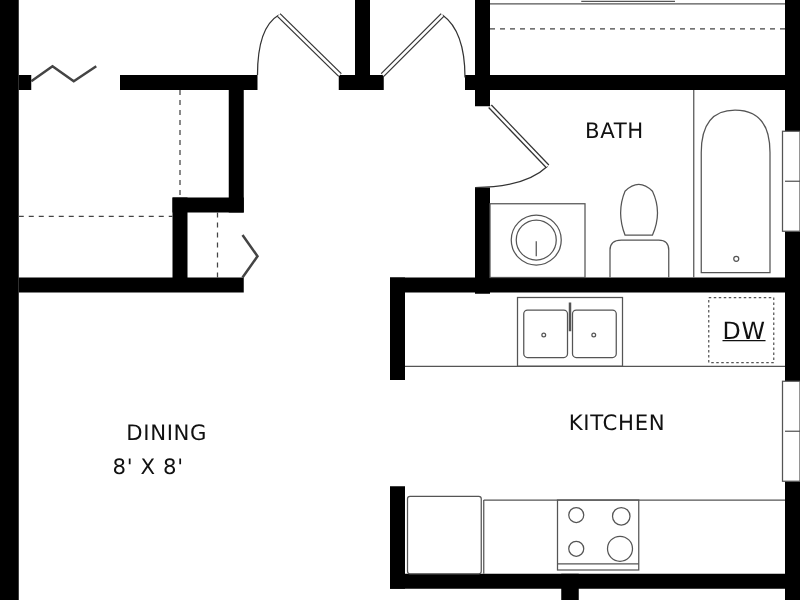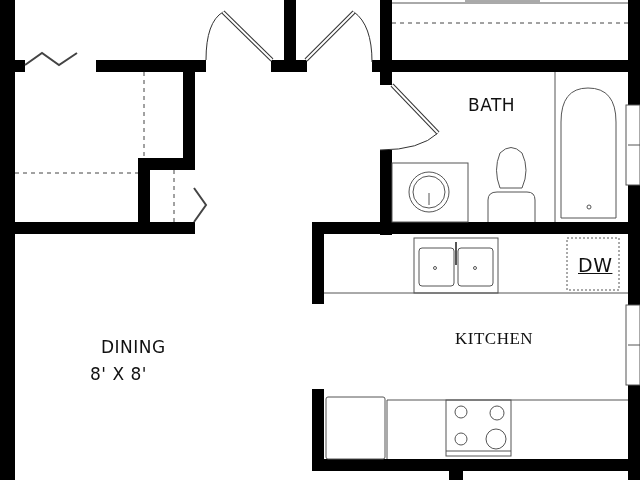--- a/index.html
+++ b/index.html
@@ -122,16 +122,16 @@
     <rect x="446" y="400" width="65" height="56"></rect>
     <line x1="446" y1="451" x2="511" y2="451"></line>
     <circle cx="461" cy="412" r="6"></circle>
     <circle cx="497" cy="413" r="7"></circle>
     <circle cx="461" cy="439" r="6"></circle>
     <circle cx="496" cy="439" r="10"></circle>
   </g>
 </svg>
 
 <div class="label" style="left:468px; top:95px;">BATH</div>
-<div class="label" style="left:455px; top:329px;font-family:Liberation Serif, serif;">KITCHEN</div>
+<div class="label" style="left:455px; top:329px;">KITCHEN</div>
 <div class="label" style="left:90px; top:337px;margin-left:11px;">DINING</div>
 <div class="label" style="left:90px; top:364px;">8' X 8'</div>
 <div class="label small" style="left:578px; top:254px;">DW</div>
 
 </body></html>

